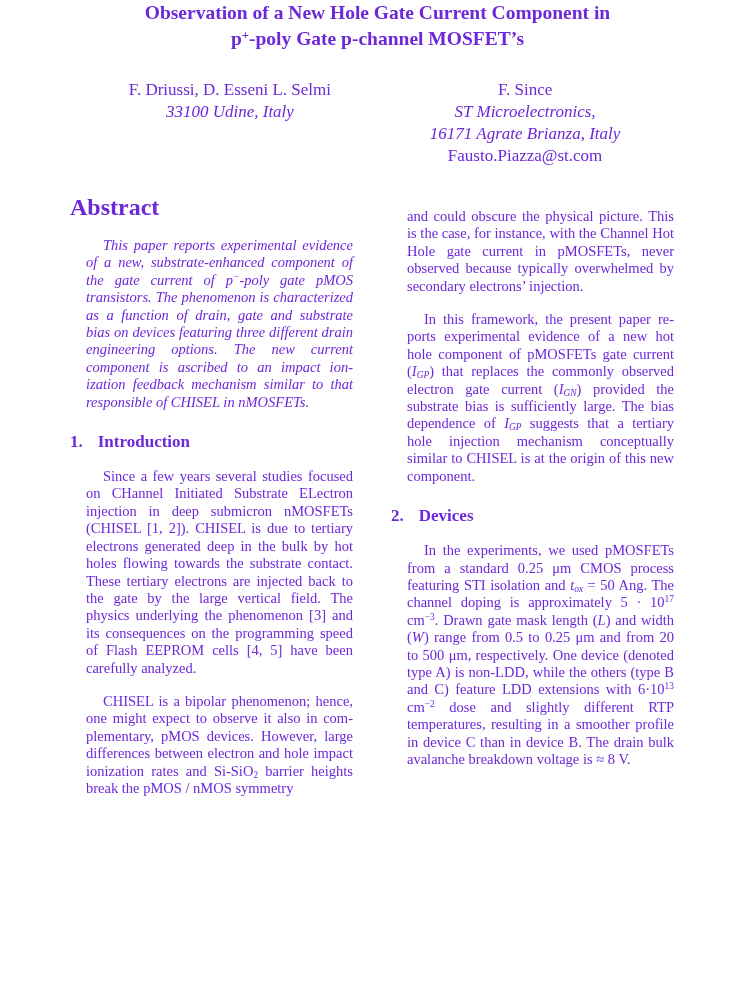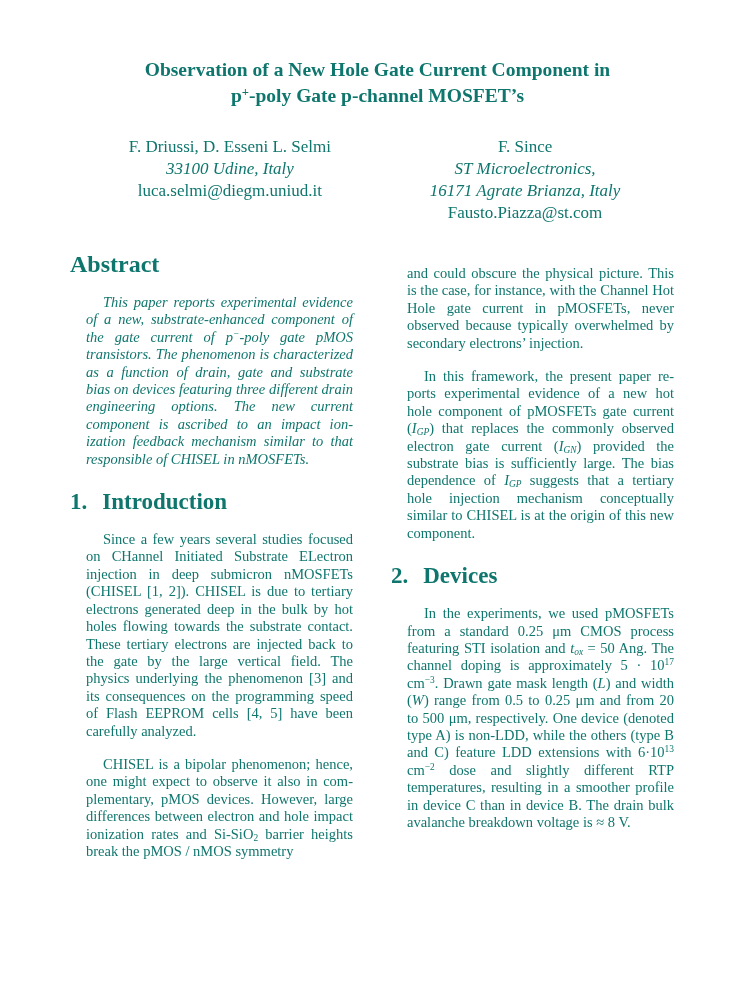--- a/index.html
+++ b/index.html
@@ -1,56 +1,54 @@
 <!DOCTYPE html>
 <html><head>
 <meta charset="utf-8">
 <style>
   html,body{margin:0;padding:0;background:#fff;}
   .page{
-    width:755px;height:1000px;background:#ffffff;color:#0f766e;
+    width:755px;height:1000px;background:#ffffff;color:#6d28d9;
     font-family:"Liberation Serif", serif;
     position:relative;overflow:hidden;box-sizing:border-box;
-    padding-top:57px;
   }
   .title-block{text-align:center;font-weight:bold;font-size:19.5px;line-height:26px;}
   .authors-row{display:flex;margin:27px 70px 0 70px;}
   .author-block{text-align:center;font-size:17px;line-height:22px;}
   .author-left{flex:0 0 52%;}
   .author-right{flex:0 0 44%;}
   .a-affil{font-style:italic;}
   .columns{display:flex;gap:22px;margin:25px 70px 0 70px;}
   .col{width:299px;flex:none;}
   p{margin:16px;text-align:justify;font-size:14.5px;line-height:17.4px;hyphens:manual;}
   .indent{text-indent:17px;}
   .abstract-body{font-style:italic;}
   h2{font-weight:bold;margin:0;}
   .abstract-h{font-size:24px;margin:2px 0 10px 0;}
-  .sec-h{font-size:23px;margin:21px 0 10px 0;font-family:Liberation Serif, serif;}
+  .sec-h{font-size:17px;margin:21px 0 10px 0;font-family:Liberation Serif, serif;}
   .sec-title{margin-left:15px;}
   
   .rt-i{font-style:italic;}
   .rt-sup{font-size:0.65em;vertical-align:0.5em;line-height:0;}
   .rt-sub{font-size:0.65em;vertical-align:-0.22em;line-height:0;}
 </style>
 </head>
 <body>
 
 <div class="page">
 
   <div class="title-block">
     <div><span>Observation of a New Hole Gate Current Component in</span></div>
     <div><span>p</span><span class="rt-sup">+</span><span>-poly Gate p-channel MOSFET’s</span></div>
   </div>
 
   <div class="authors-row">
     <div class="author-block author-left">
       <div class="a-name">F. Driussi, D. Esseni L. Selmi</div>
       <div class="a-affil">33100 Udine, Italy</div>
-      <div class="a-email">luca.selmi@diegm.uniud.it</div>
     </div>
     <div class="author-block author-right">
       <div class="a-name">F. Since</div>
       <div class="a-affil">ST Microelectronics,</div>
       <div class="a-affil">16171 Agrate Brianza, Italy</div>
       <div class="a-email">Fausto.Piazza@st.com</div>
     </div>
   </div>
 
   <div class="columns">

